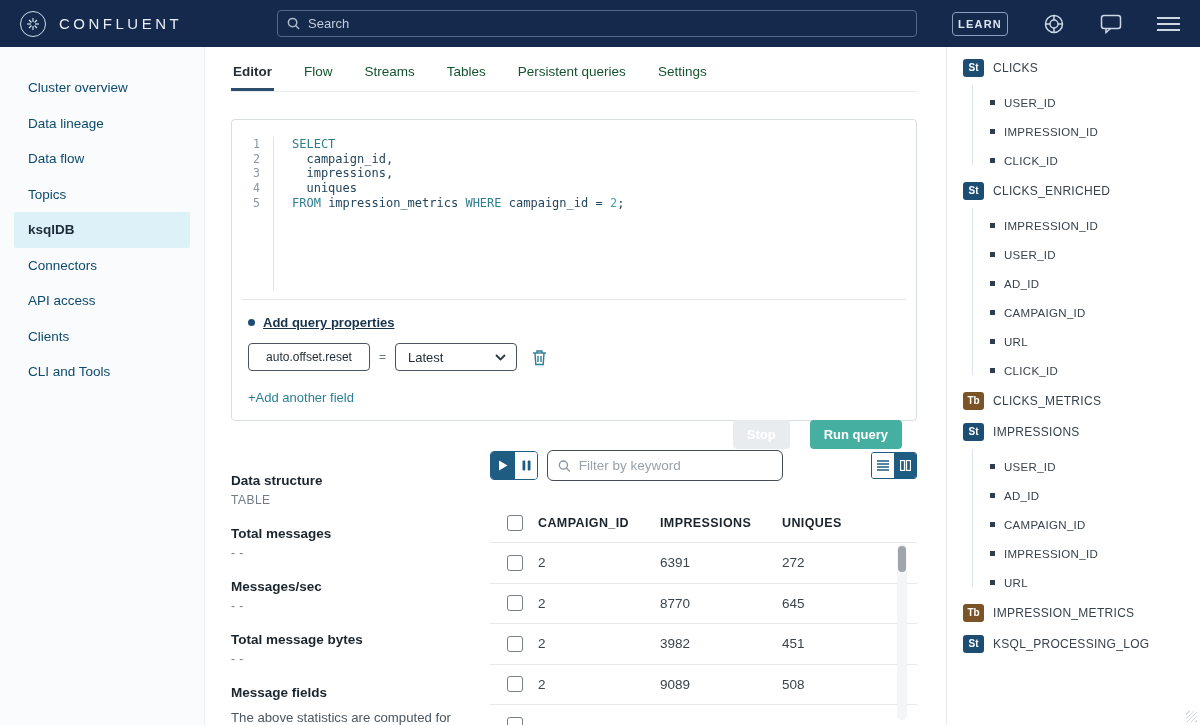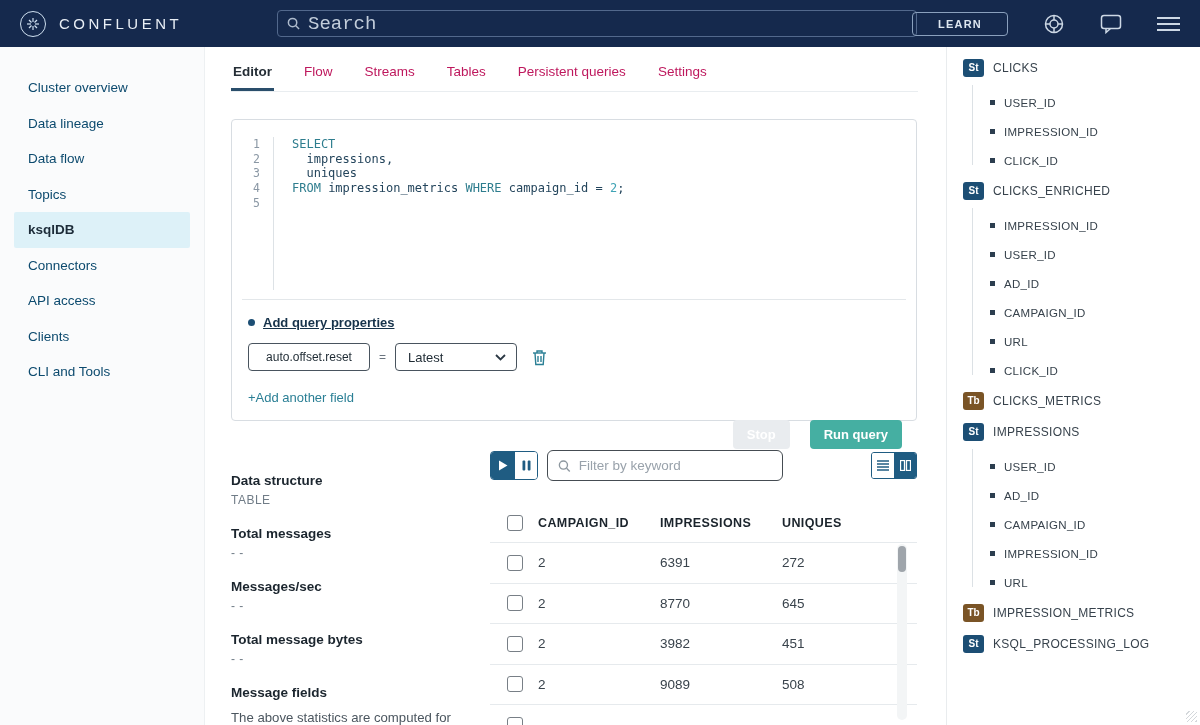--- a/index.html
+++ b/index.html
@@ -10,40 +10,40 @@
   
   .navbar { height:47px; background:#15294d; display:flex; align-items:center; position:relative; }
   .brand { display:flex; align-items:center; margin-left:20px; }
   .logo { width:26px; height:26px; border:1.5px solid #cfe0f0; border-radius:50%;
     display:flex; align-items:center; justify-content:center; color:#cfe0f0; }
   .brand-text { color:#e8eef5; font-size:15px; letter-spacing:3.5px; margin-left:13px; font-weight:400; }
   .nav-search { position:absolute; left:277px; top:10px; width:640px; height:27px;
     border:1px solid #52688c; border-radius:4px; display:flex; align-items:center; padding:0 9px; }
   .nav-search svg { color:#aebbcd; flex:0 0 auto; }
   .nav-search input { background:transparent; border:none; outline:none; color:#dfe6ef;
-    font-size:19px; margin-left:8px; width:100%; font-family:Liberation Mono, monospace; }
+    font-size:13px; margin-left:8px; width:100%; font-family:Liberation Sans, sans-serif; }
   .nav-search input::placeholder { color:#c2cdda; }
   .nav-right { position:absolute; right:20px; top:0; height:47px; display:flex; align-items:center; gap:35px; }
   .learn-btn { background:transparent; border:1px solid #8aa0bd; border-radius:4px; color:#dde6f0;
-    font-size:11px; font-weight:bold; letter-spacing:1.2px; padding:5px 25px; cursor:pointer;
+    font-size:11px; font-weight:bold; letter-spacing:1.2px; padding:5px 5px; cursor:pointer;
     font-family:"Liberation Sans", sans-serif; }
   .nav-icon { color:#cdd8e5; display:flex; }
 
   
   .app { display:flex; height:678px; }
   .left-sidebar { width:205px; background:#fafbfc; border-right:1px solid #edf0f2; padding-top:23px; }
   .side-item { height:35.5px; display:flex; align-items:center; margin:0 14px; padding-left:14px;
     font-size:13.5px; color:#0c4a6e; cursor:pointer; border-radius:2px; }
   .side-item.active { background:#ddf1f8; color:#1d2c39; font-weight:bold; }
 
   .main { flex:1; position:relative; background:#fff; }
 
   
   .tabs { display:flex; gap:28px; margin:14px 28px 0 26px; border-bottom:1px solid #e9edf0; }
-  .tab { font-size:13.5px; color:#be185d; padding:3px 2px 9px 2px; cursor:pointer;
+  .tab { font-size:13.5px; color:#14532d; padding:3px 2px 9px 2px; cursor:pointer;
     border-bottom:3px solid transparent; }
   .tab.active { color:#252e36; font-weight:bold; border-bottom-color:#2a4e6b; }
 
   
   .editor-card { position:absolute; left:26px; top:72px; width:686px; height:302px;
     border:1px solid #d8dde2; border-radius:4px; background:#fff; }
   .code { display:flex; padding-top:17px; height:170px; font-family:"DejaVu Sans Mono", monospace;
     font-size:12px; line-height:14.7px; }
   .gutter { width:42px; text-align:right; padding-right:13px; color:#8a97a4; font-size:11.5px;
     border-right:1px solid #dde2e6; height:153px; }
@@ -210,20 +210,21 @@
         <div class="code">
           <div class="gutter" id="gutter">
               <div>1</div>
               <div>2</div>
               <div>3</div>
               <div>4</div>
               <div>5</div>
             </div>
           <div class="code-lines" id="codeLines">
               <div class="code-line"><span class="tok-kw">SELECT</span></div>
+              <div class="code-line"><span>  campaign_id,</span></div>
               <div class="code-line"><span>  impressions,</span></div>
               <div class="code-line"><span>  uniques</span></div>
               <div class="code-line"><span class="tok-kw">FROM</span><span> impression_metrics </span><span class="tok-kw">WHERE</span><span> campaign_id = </span><span class="tok-num">2</span><span>;</span></div>
             </div>
         </div>
         <div class="card-divider"></div>
         <div class="props">
           <div class="aqp">
             <span class="aqp-dot"></span>
             <a>Add query properties</a>

